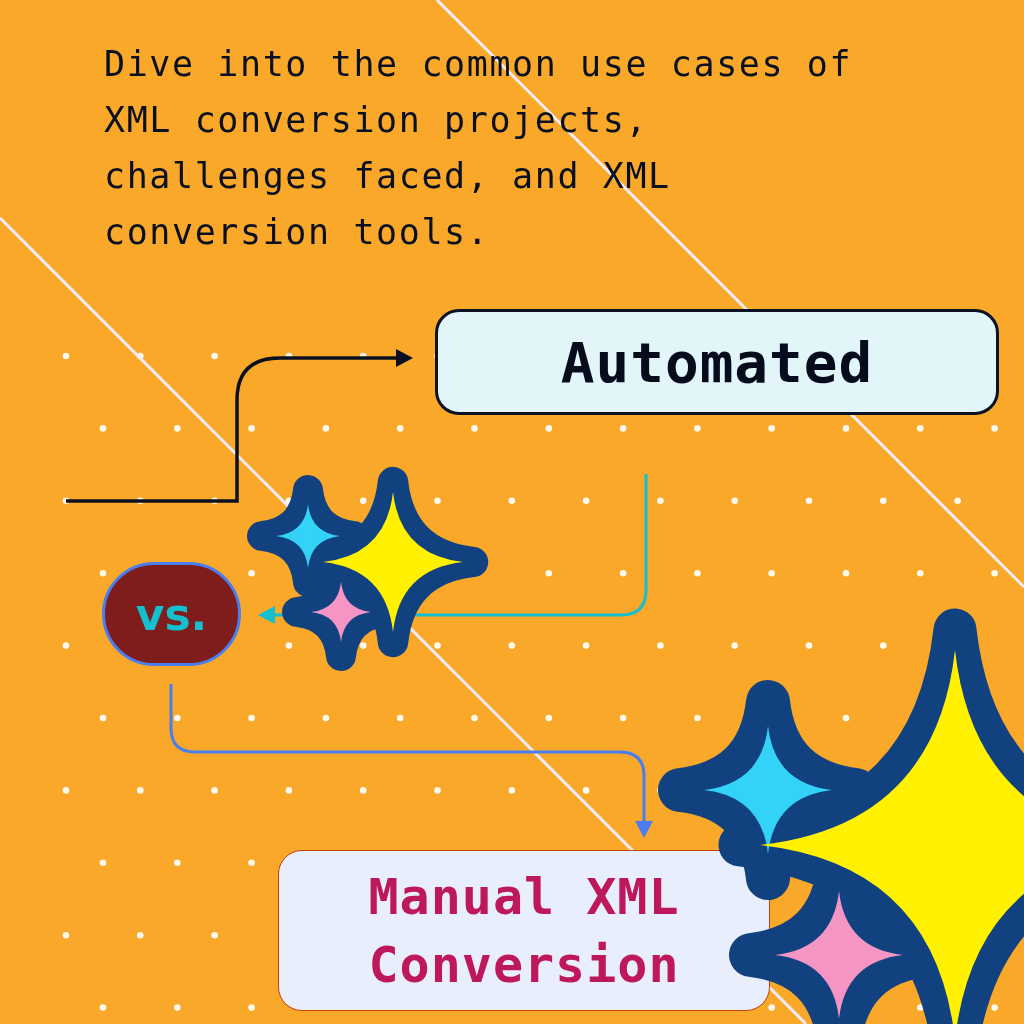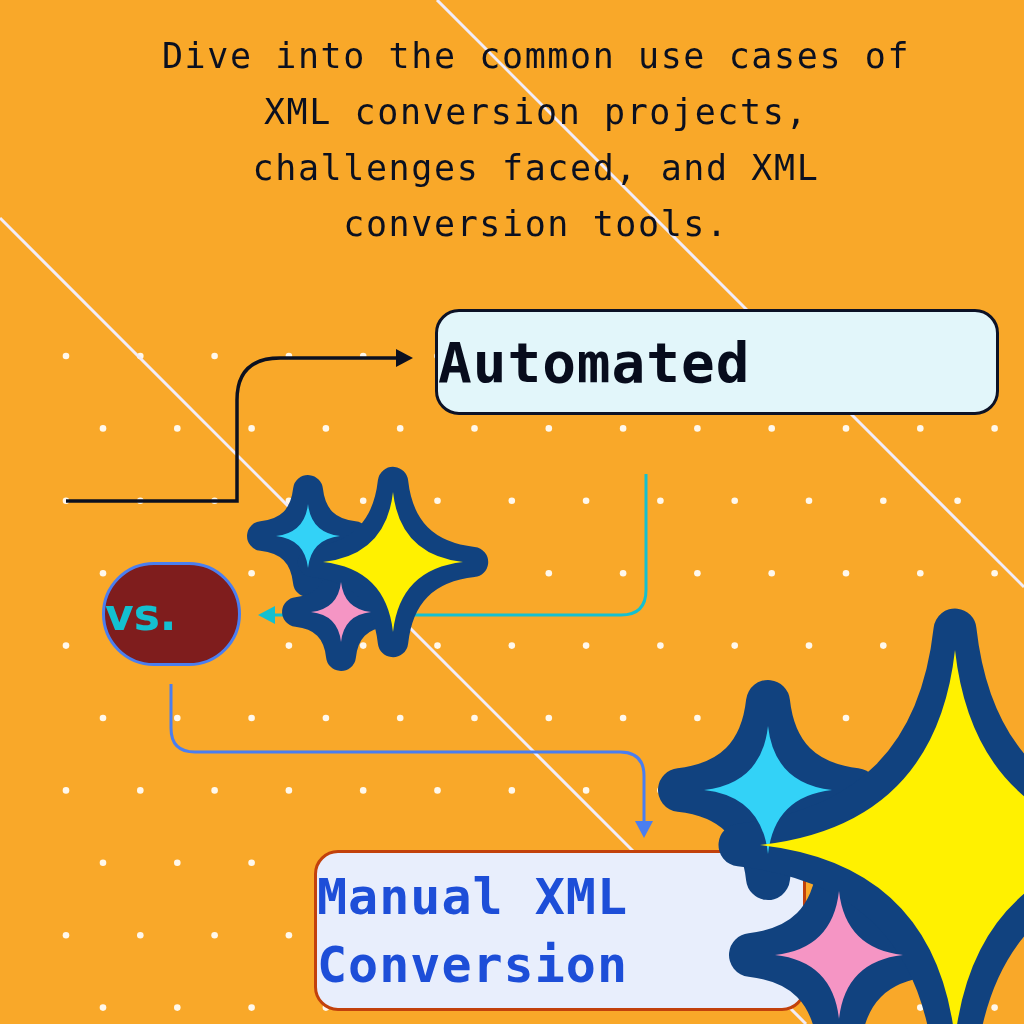--- a/index.html
+++ b/index.html
@@ -2,40 +2,40 @@
 <html><head>
 <meta charset="utf-8">
 <style>
   html, body { margin: 0; padding: 0; }
   body { width: 1024px; height: 1024px; overflow: hidden; background: #f9a829; position: relative; font-family: "DejaVu Sans Mono", "Liberation Mono", monospace; }
   .canvas { position: absolute; left: 0; top: 0; width: 1024px; height: 1024px; }
   .intro {
     position: absolute; left: 96px; top: 28px; width: 880px;
     font-family: "DejaVu Sans Mono", "Liberation Mono", monospace;
     font-size: 35px; line-height: 56px; color: #0b1020; letter-spacing: 1.6px;
-    margin: 0; font-weight: normal; white-space: pre-line; text-align: center;
+    margin: 8px; font-weight: normal; white-space: pre-line;
   }
   .box {
-    position: absolute; box-sizing: border-box; display: flex; align-items: center; text-align: center;
+    position: absolute; box-sizing: border-box; display: flex; align-items: center; justify-content: center; text-align: center;
     font-family: "DejaVu Sans Mono", "Liberation Mono", monospace; font-weight: bold;
   }
   .box-automated {
     left: 435px; top: 309px; width: 564px; height: 106px;
     background: #e2f6fa; border: 3px solid #0c1226; border-radius: 24px;
     color: #070c1c; font-size: 56px; letter-spacing: 1px;
   }
   .box-vs {
     left: 102px; top: 562px; width: 139px; height: 104px;
     background: #7f1d1d; border: 3px solid #4a7ef0; border-radius: 52px;
     color: #14c0d0; font-size: 44px; font-family: "DejaVu Sans", "Liberation Sans", sans-serif;
   }
   .box-manual {
     left: 278px; top: 850px; width: 492px; height: 161px;
-    background: #e8eefc; border: 3px solid #c2410c; border-radius: 24px;
-    color: #1d4ed8; font-size: 50px; line-height: 68px; white-space: pre-line; letter-spacing: 1px; margin-left: 36px;
+    background: #e8eefc; border: 1px solid #c2410c; border-radius: 24px;
+    color: #be185d; font-size: 50px; line-height: 68px; white-space: pre-line; letter-spacing: 1px;
   }
   svg { position: absolute; left: 0; top: 0; }
 </style>
 </head>
 <body>
 
 <div class="canvas">
 
   <svg width="1024" height="1024" viewBox="0 0 1024 1024">
     <g id="dots" fill="#fff8ec">

